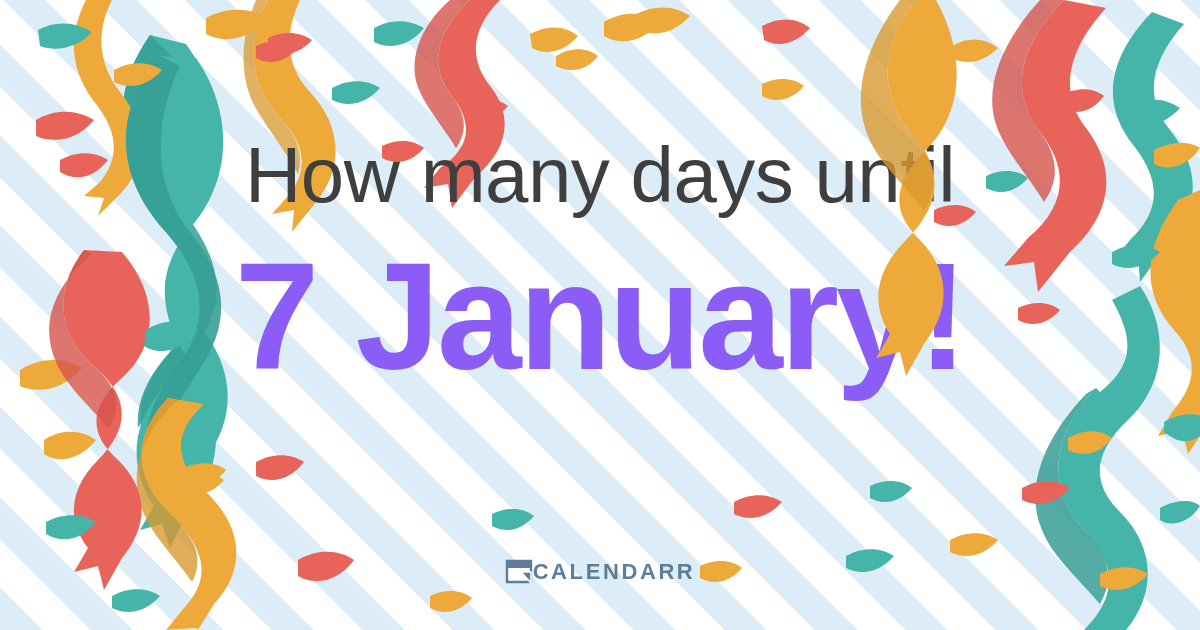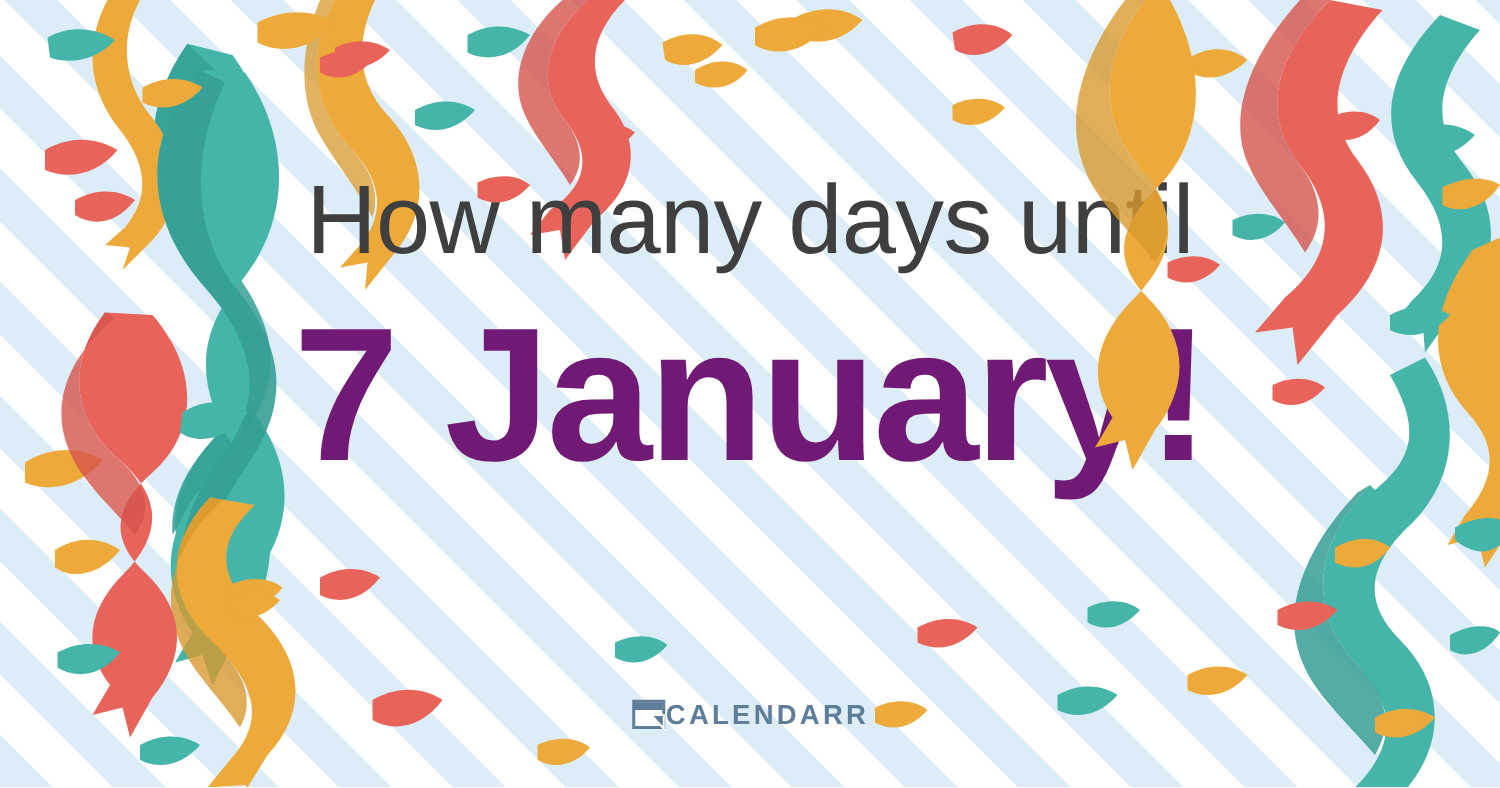--- a/index.html
+++ b/index.html
@@ -35,21 +35,21 @@
     font-weight:300;
     color:#3f3f3f;
     letter-spacing:-0.5px;
     white-space:nowrap;
   }
   #bigdate{
     position:absolute;left:0;top:236px;width:1200px;
     text-align:center;
     font-size:152px;line-height:160px;
     font-weight:bold;
-    color:#701a75;
+    color:#8b5cf6;
     letter-spacing:-3px;
     white-space:nowrap;
   }
   
   #logo{
     position:absolute;left:0;top:558px;width:1200px;
     display:flex;align-items:center;justify-content:center;
     z-index:4;
   }
   #logo-mark{display:block;}

